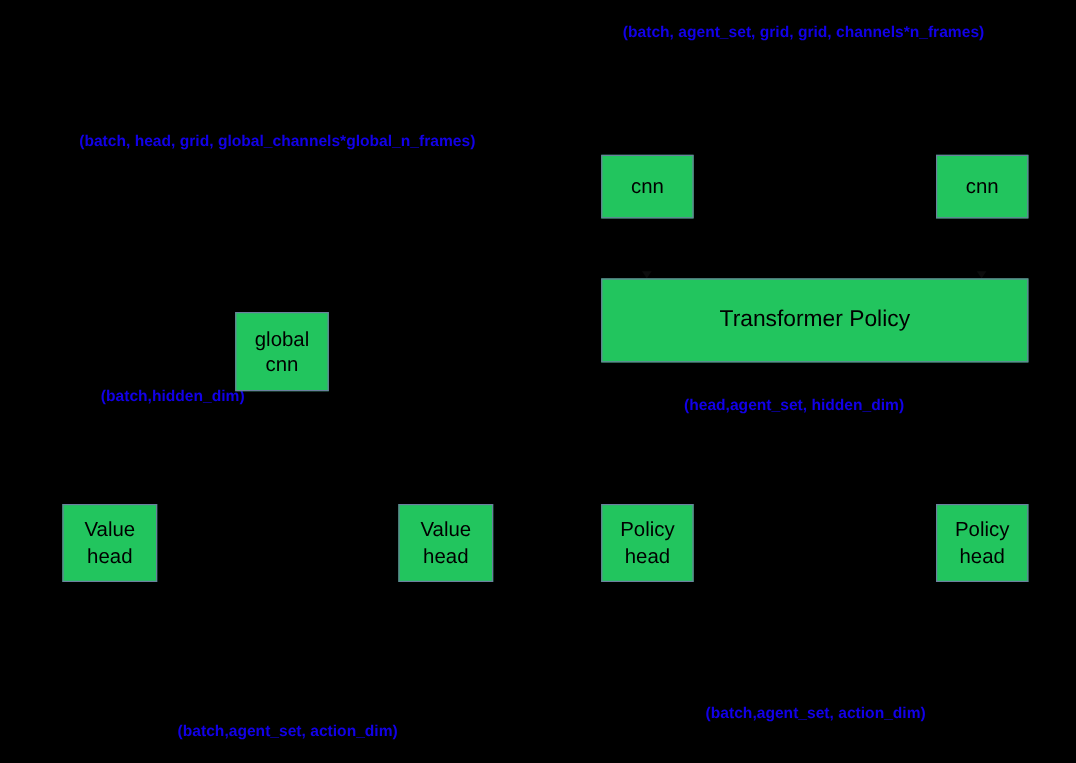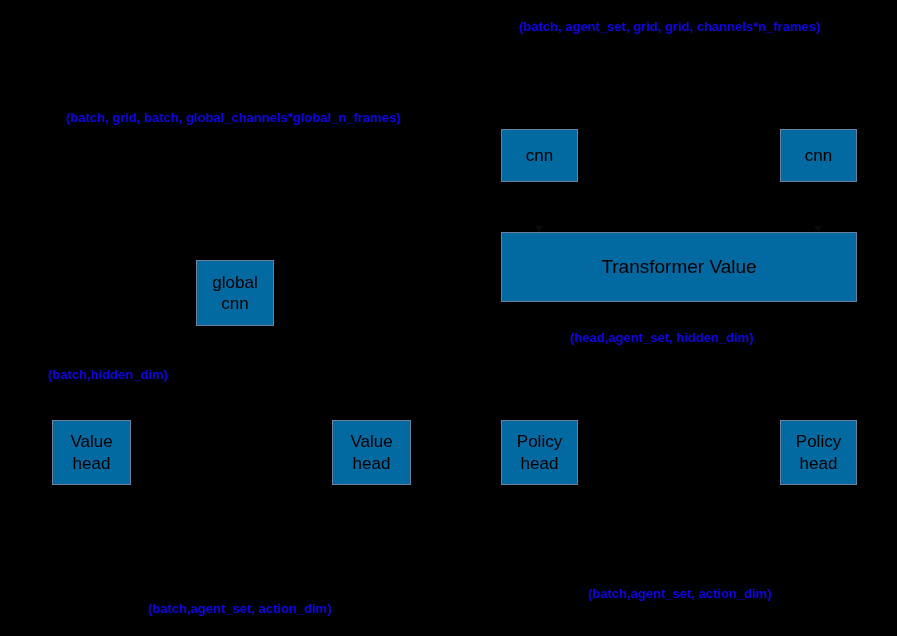--- a/index.html
+++ b/index.html
@@ -10,21 +10,21 @@
   #canvas {
     position: relative;
     width: 897px;
     height: 636px;
     background: #000000;
     overflow: hidden;
     font-family: "Liberation Sans", sans-serif;
   }
   .node {
     position: absolute;
-    background: #0369a1;
+    background: #22c55e;
     border: 1px solid #6b7f9e;
     color: #000000;
     display: flex;
     align-items: center;
     justify-content: center;
     text-align: center;
     font-family: "Liberation Sans", sans-serif;
     font-size: 17px;
     line-height: 1.25;
     white-space: pre-line;
@@ -61,23 +61,23 @@
     border-top: 6px solid #0b0b0b;
   }
 </style>
 </head>
 <body>
 
 <div id="canvas">
 
   <div class="shape-label" style="left:519px; top:19px;">(batch, agent_set, grid, grid, channels*n_frames)</div>
 
-  <div class="shape-label" style="left:66px; top:110px;">(batch, grid, batch, global_channels*global_n_frames)</div>
+  <div class="shape-label" style="left:66px; top:110px;">(batch, head, grid, global_channels*global_n_frames)</div>
 
-  <div class="shape-label" style="left:48px; top:322px;margin-top:45px;">(batch,hidden_dim)</div>
+  <div class="shape-label" style="left:84px; top:322px;">(batch,hidden_dim)</div>
 
   <div class="shape-label" style="left:570px; top:330px;">(head,agent_set, hidden_dim)</div>
 
   <div class="shape-label" style="left:148px; top:601px;">(batch,agent_set, action_dim)</div>
 
   <div class="shape-label" style="left:588px; top:586px;">(batch,agent_set, action_dim)</div>
 
   <div class="edge edge-v" style="left:539px; top:45px;  height:84px;"></div>
   <div class="edge edge-v" style="left:818px; top:45px;  height:84px;"></div>
   <div class="edge edge-v" style="left:539px; top:181px; height:51px;"></div>
@@ -103,21 +103,21 @@
   <div class="edge edge-v" style="left:818px; top:485px; height:68px;"></div>
   <div class="edge edge-h" style="left:539px; top:553px; width:280px;"></div>
 
   <div class="node" style="left:501px; top:129px; width:77px; height:53px;">cnn</div>
 
   <div class="node" style="left:780px; top:129px; width:77px; height:53px;">cnn</div>
 
   <div class="node" style="left:196px; top:243px; width:78px; height:66px;margin-top:17px;">global
 cnn</div>
 
-  <div class="node wide" style="left:501px; top:232px; width:356px; height:70px;">Transformer Value</div>
+  <div class="node wide" style="left:501px; top:232px; width:356px; height:70px;">Transformer Policy</div>
 
   <div class="node" style="left:52px; top:420px; width:79px; height:65px;">Value
 head</div>
 
   <div class="node" style="left:332px; top:420px; width:79px; height:65px;">Value
 head</div>
 
   <div class="node" style="left:501px; top:420px; width:77px; height:65px;">Policy
 head</div>
 

